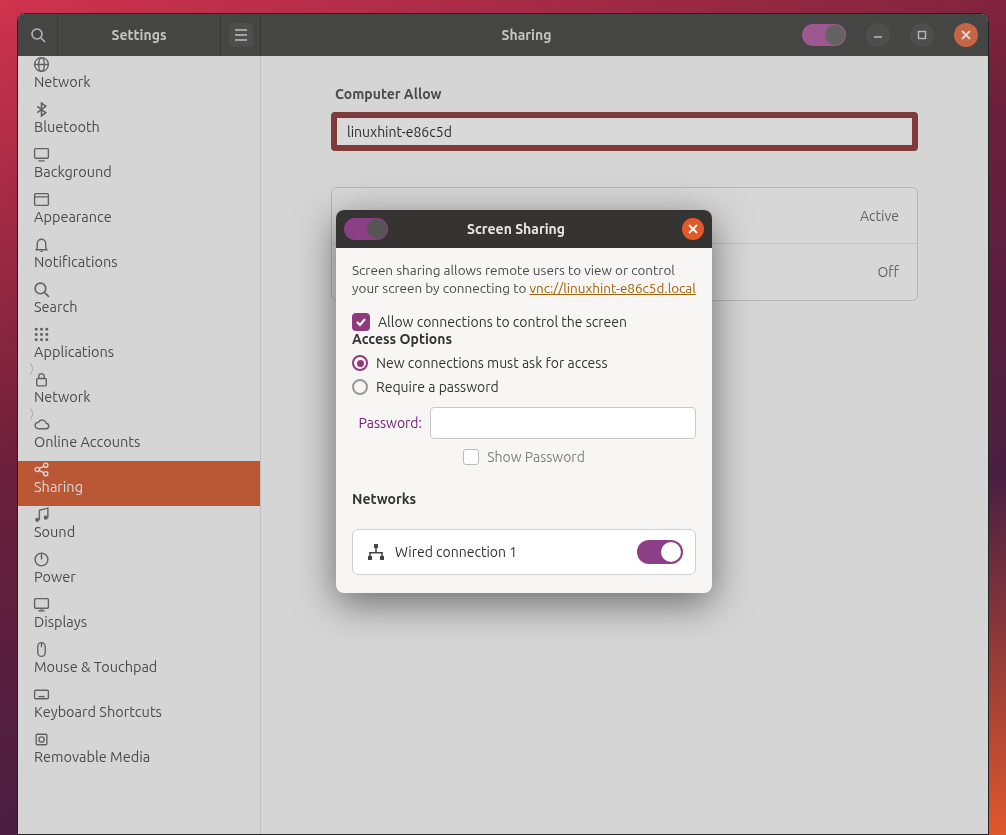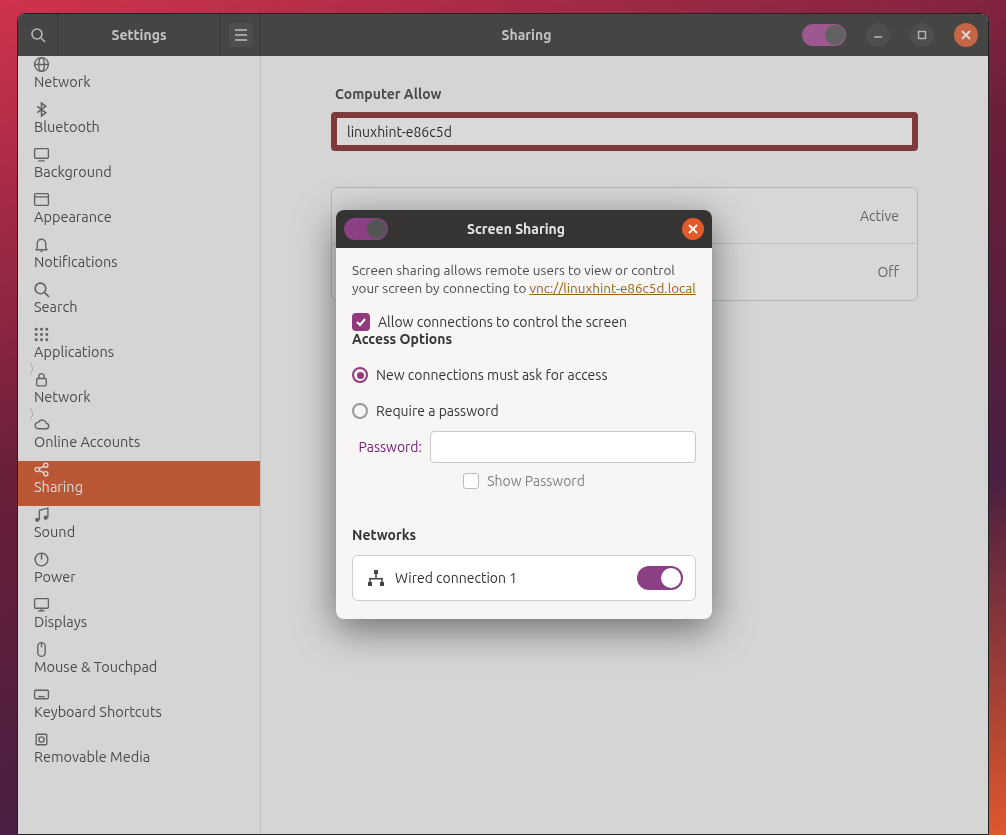--- a/index.html
+++ b/index.html
@@ -171,37 +171,37 @@
   }
   .dlg-body { padding:14px 16px 18px 16px; }
   .dlg-desc { font-size:13.5px; color:#4a4a4a; line-height:1.3; }
   .dlg-desc a { color:#a16207; text-decoration:underline; }
   .check-row { display:flex; align-items:center; gap:8px; margin-top:16px; }
   .checkbox {
     width:18px; height:18px; border-radius:4px; background:#903a7d;
     display:flex; align-items:center; justify-content:center; color:#fff;
   }
   .sect-heading { font-weight:700; color:#333; }
-  .radio-row { display:flex; align-items:center; gap:8px; margin-top:20px; }
+  .radio-row { display:flex; align-items:center; gap:8px; margin-top:8px; }
   .radio {
     width:16px; height:16px; border-radius:50%; border:2px solid #999;
     display:flex; align-items:center; justify-content:center;
   }
   .radio.sel { border-color:#903a7d; }
   .radio.sel::after { content:""; width:7px; height:7px; border-radius:50%; background:#903a7d; }
   .pw-row { display:flex; align-items:center; gap:8px; margin-top:12px; }
   .pw-label { color:#701a75; width:70px; text-align:right; }
   .pw-input {
     flex:1; height:32px; border:1px solid #c8c8c8; border-radius:4px; background:#fff;
     padding:0 8px;
   }
   .showpw-row { display:flex; align-items:center; justify-content:center; gap:8px; margin-top:10px; color:#808080; }
   .chk-empty { width:16px; height:16px; border:1px solid #bbb; border-radius:3px; background:#fff; }
   .net-box {
-    margin-top:12px;
+    margin-top:22px;
     border:1px solid #cfcfcf; border-radius:6px;
     background:#fff;
     padding:10px 12px;
     display:flex; align-items:center;
   }
   .net-icon { width:22px; display:flex; align-items:center; justify-content:center; }
   .net-label { flex:1; padding-left:8px; }
   .net-toggle {
     width:46px; height:24px; border-radius:12px; background:#8b3f84;
     position:relative;
@@ -486,21 +486,21 @@
     <div class="pw-row">
       <div class="pw-label">Password:</div>
       <input class="pw-input" type="password" value="" style="">
     </div>
 
     <div class="showpw-row">
       <div class="chk-empty"></div>
       <span>Show Password</span>
     </div>
 
-    <div class="sect-heading" style="margin-top:38px;">Networks</div>
+    <div class="sect-heading" style="margin-top:26px;">Networks</div>
 
     <div class="net-box">
       <div class="net-icon">
         <svg width="16" height="16" viewBox="0 0 16 16" fill="#444">
             <rect x="6" y="0" width="4" height="4"></rect>
             <rect x="0" y="12" width="4" height="4"></rect>
             <rect x="12" y="12" width="4" height="4"></rect>
             <rect x="7.25" y="4" width="1.5" height="4"></rect>
             <rect x="1.25" y="8" width="13.5" height="1.5"></rect>
             <rect x="1.25" y="8" width="1.5" height="4"></rect>

